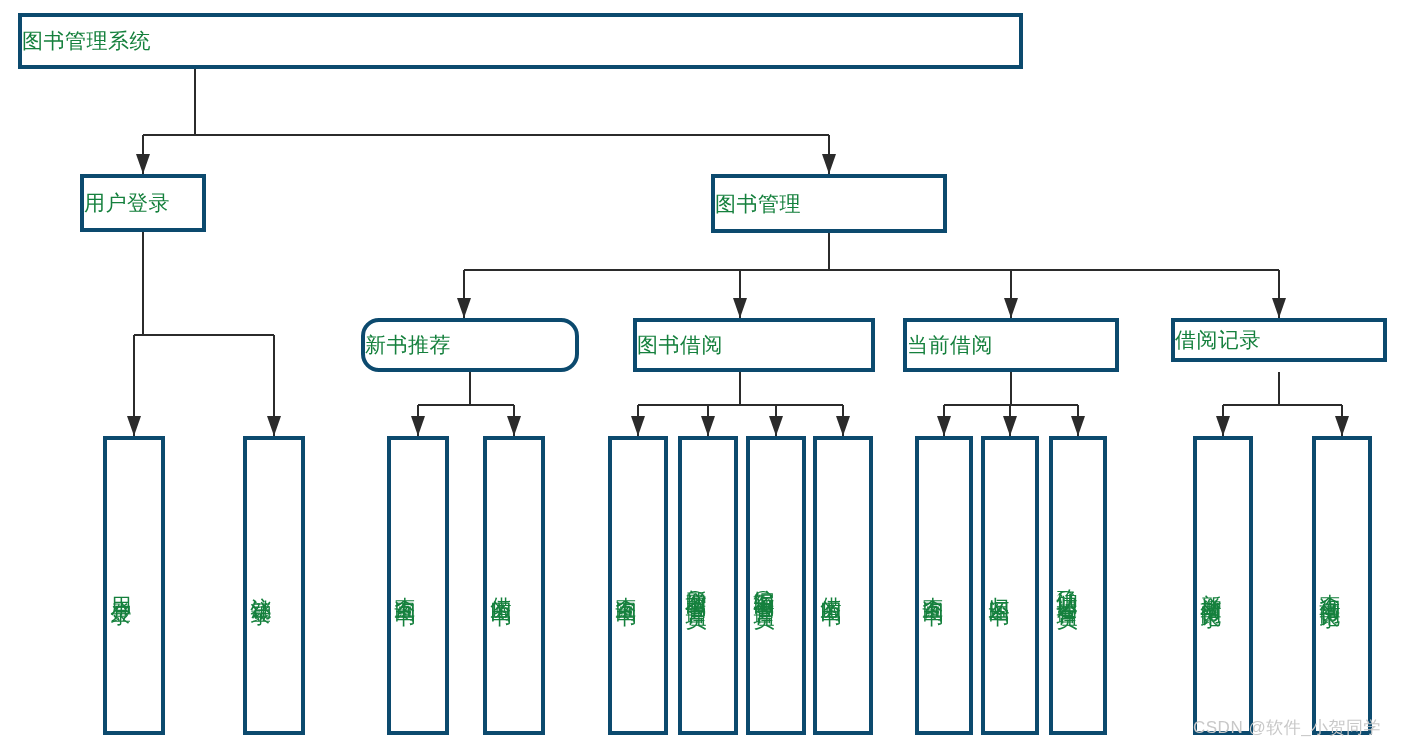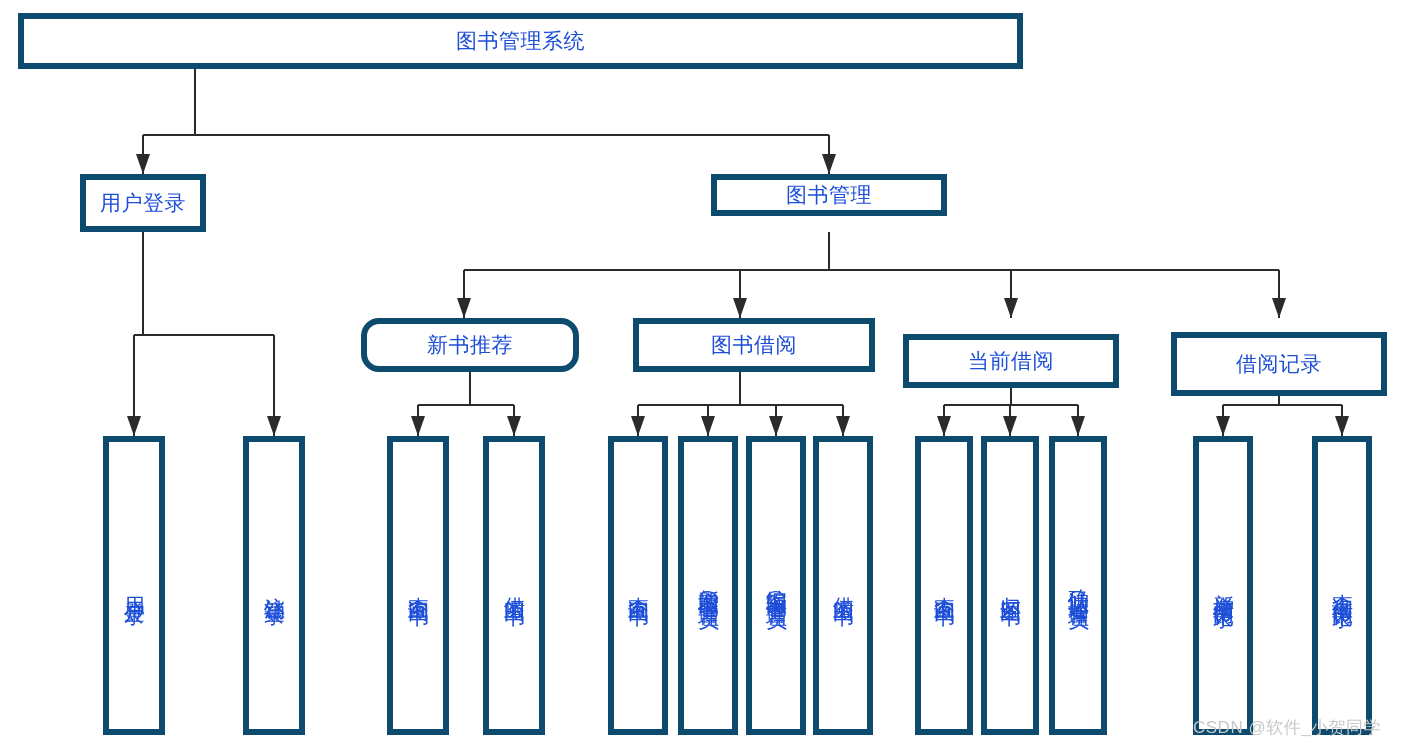--- a/index.html
+++ b/index.html
@@ -20,26 +20,26 @@
   #wires {
     position: absolute;
     left: 0;
     top: 0;
     width: 1405px;
     height: 747px;
   }
   .node {
     position: absolute;
     box-sizing: border-box;
-    border: 6px solid #0c4a6e;
+    border: 4px solid #0c4a6e;
     background: #ffffff;
     display: flex;
     align-items: center;
-    justify-content: center;
-    color: #1d4ed8;
+    justify-content: flex-start;
+    color: #15803d;
   }
   .node.horizontal {
     font-size: 21px;
     line-height: 1.1;
     letter-spacing: 0.5px;
   }
   .node.vertical {
     font-size: 21px;
     letter-spacing: 1px;
   }
@@ -120,33 +120,33 @@
       <path d="M 1335 416 L 1349 416 L 1342 436 Z" fill="#2b2b2b"></path>
     </svg>
 
   <div id="nodes-layer">
       <div class="node horizontal" style="left: 18px; top: 13px; width: 1005px; height: 56px;">
         <span>图书管理系统</span>
       </div>
       <div class="node horizontal" style="left: 80px; top: 174px; width: 126px; height: 58px;">
         <span>用户登录</span>
       </div>
-      <div class="node horizontal" style="left: 711px; top: 174px; width: 236px; height: 42px;">
+      <div class="node horizontal" style="left: 711px; top: 174px; width: 236px; height: 59px;">
         <span>图书管理</span>
       </div>
       <div class="node horizontal" style="left: 361px; top: 318px; width: 218px; height: 54px; border-radius: 18px;">
         <span>新书推荐</span>
       </div>
       <div class="node horizontal" style="left: 633px; top: 318px; width: 242px; height: 54px;">
         <span>图书借阅</span>
       </div>
-      <div class="node horizontal" style="left: 903px; top: 318px; width: 216px; height: 54px; margin-top: 16px;">
+      <div class="node horizontal" style="left: 903px; top: 318px; width: 216px; height: 54px;">
         <span>当前借阅</span>
       </div>
-      <div class="node horizontal" style="left: 1171px; top: 332px; width: 216px; height: 64px;">
+      <div class="node horizontal" style="left: 1171px; top: 318px; width: 216px; height: 44px;">
         <span>借阅记录</span>
       </div>
       <div class="node vertical" style="left: 103px; top: 436px; width: 62px; height: 299px;">
         <span class="vlabel">用户登录</span>
       </div>
       <div class="node vertical" style="left: 243px; top: 436px; width: 62px; height: 299px;">
         <span class="vlabel">注销登录</span>
       </div>
       <div class="node vertical" style="left: 387px; top: 436px; width: 62px; height: 299px;">
         <span class="vlabel">查询图书</span>

